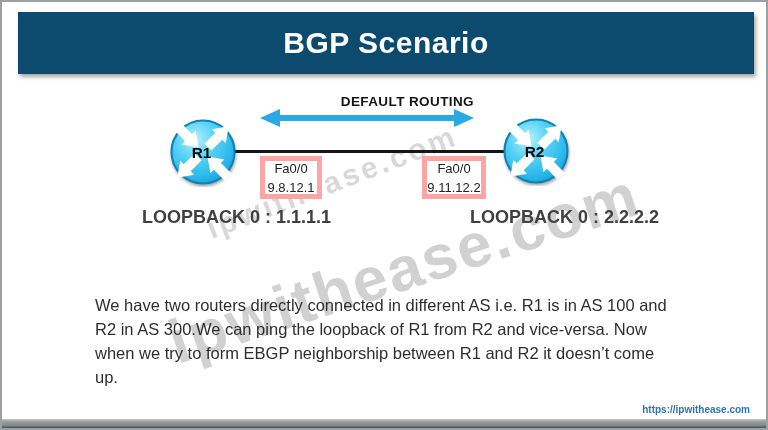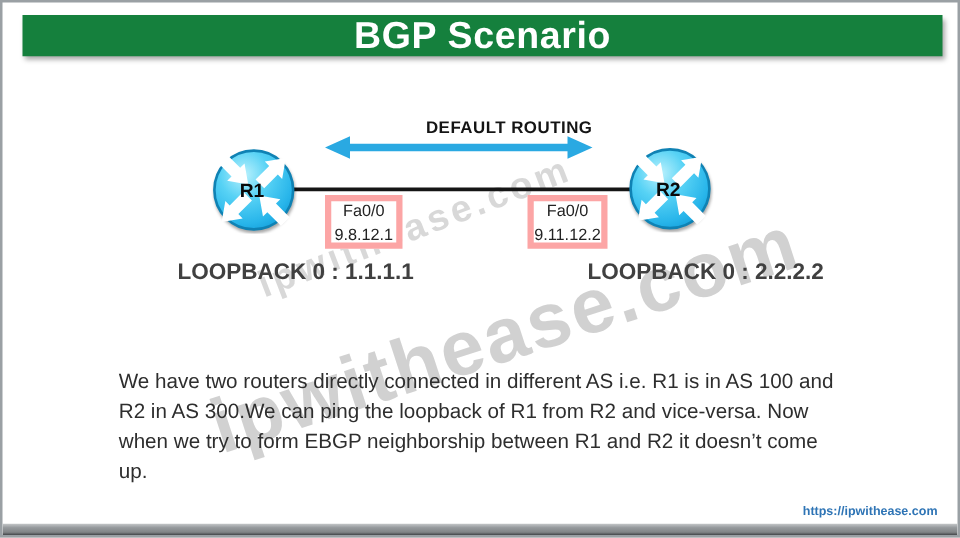--- a/index.html
+++ b/index.html
@@ -8,22 +8,22 @@
     box-sizing:border-box;border:2px solid #9aa0a4;outline:1px solid #6d7073;
     overflow:hidden;
   }
   
   #bottom-strip{
     position:absolute;left:0;right:0;bottom:0;height:9px;z-index:5;
     background:linear-gradient(180deg,#c3c6c8 0%,#95999c 35%,#818587 75%,#44474a 100%);
   }
   
   #banner{
-    position:absolute;left:16px;top:10px;width:736px;height:33px;z-index:4;
-    background:#15803d;color:#ffffff;display:flex;align-items:center;justify-content:center;
+    position:absolute;left:16px;top:10px;width:736px;height:62px;z-index:4;
+    background:#0c4a6e;color:#ffffff;display:flex;align-items:center;justify-content:center;
     font-size:30px;font-weight:bold;letter-spacing:0.5px;
     box-shadow:2px 3px 4px rgba(0,0,0,0.35);
   }
   
   .watermark{
     position:absolute;z-index:1;font-weight:bold;white-space:nowrap;
     color:rgba(125,125,125,0.30);transform-origin:0 0;user-select:none;
   }
   #wm-small{left:200px;top:212px;font-size:30px;letter-spacing:3px;transform:rotate(-21deg);}
   #wm-large{left:158px;top:308px;font-size:62px;letter-spacing:2px;transform:rotate(-18deg);color:rgba(120,120,120,0.34);}

